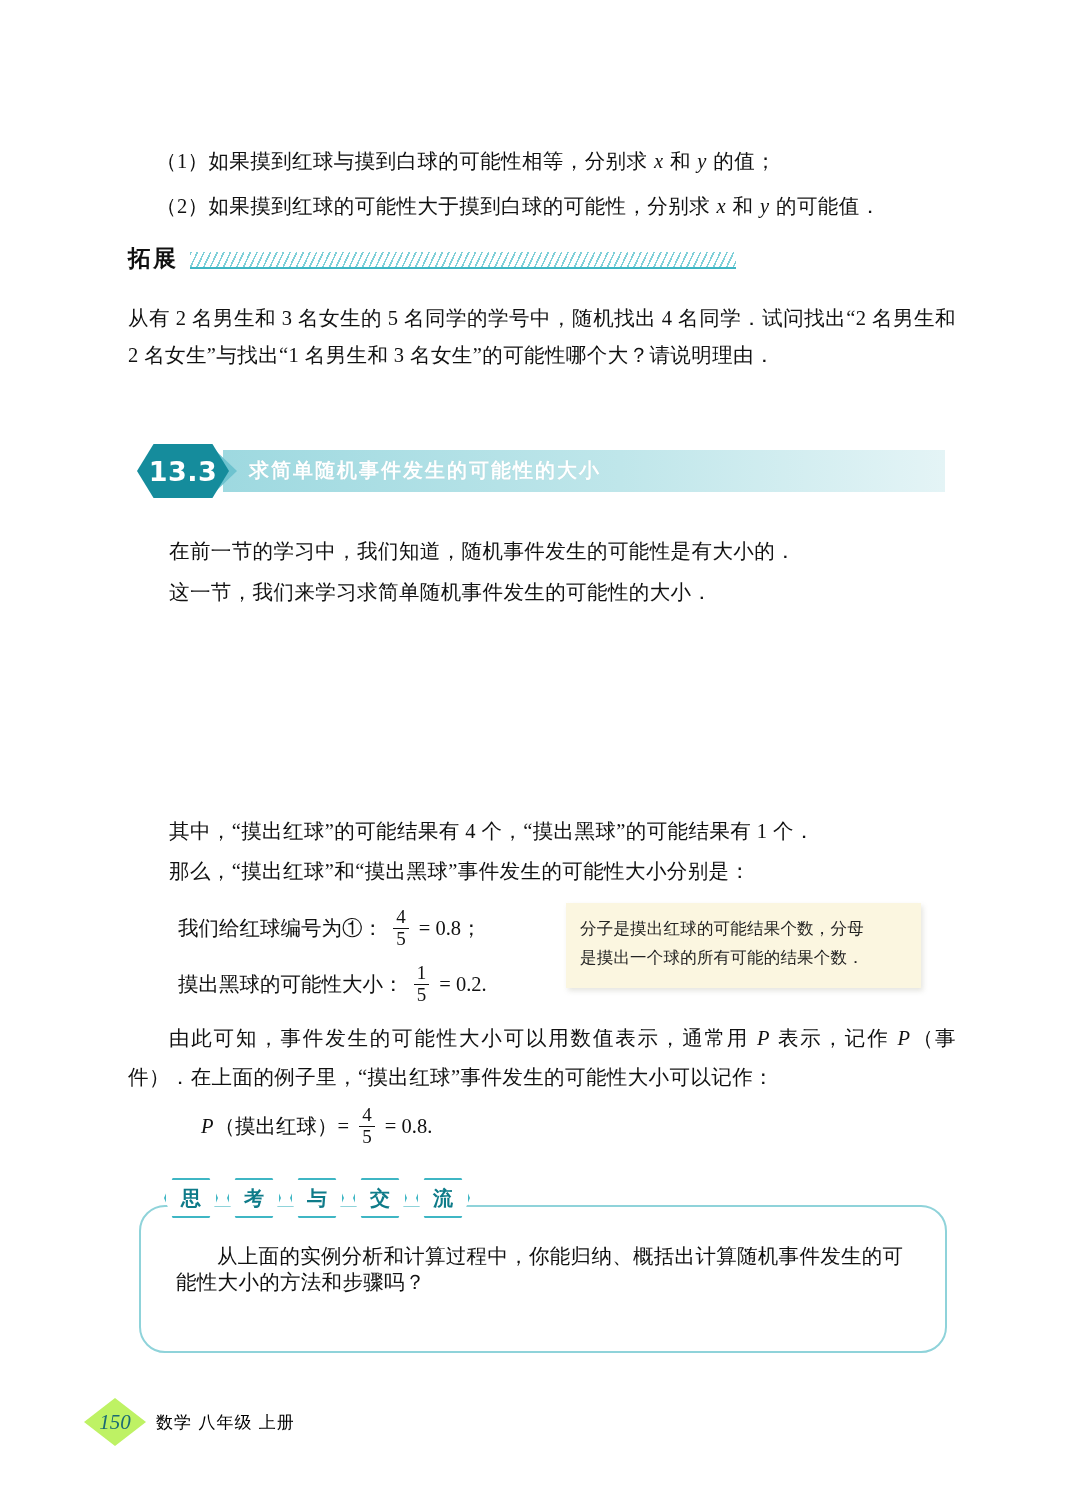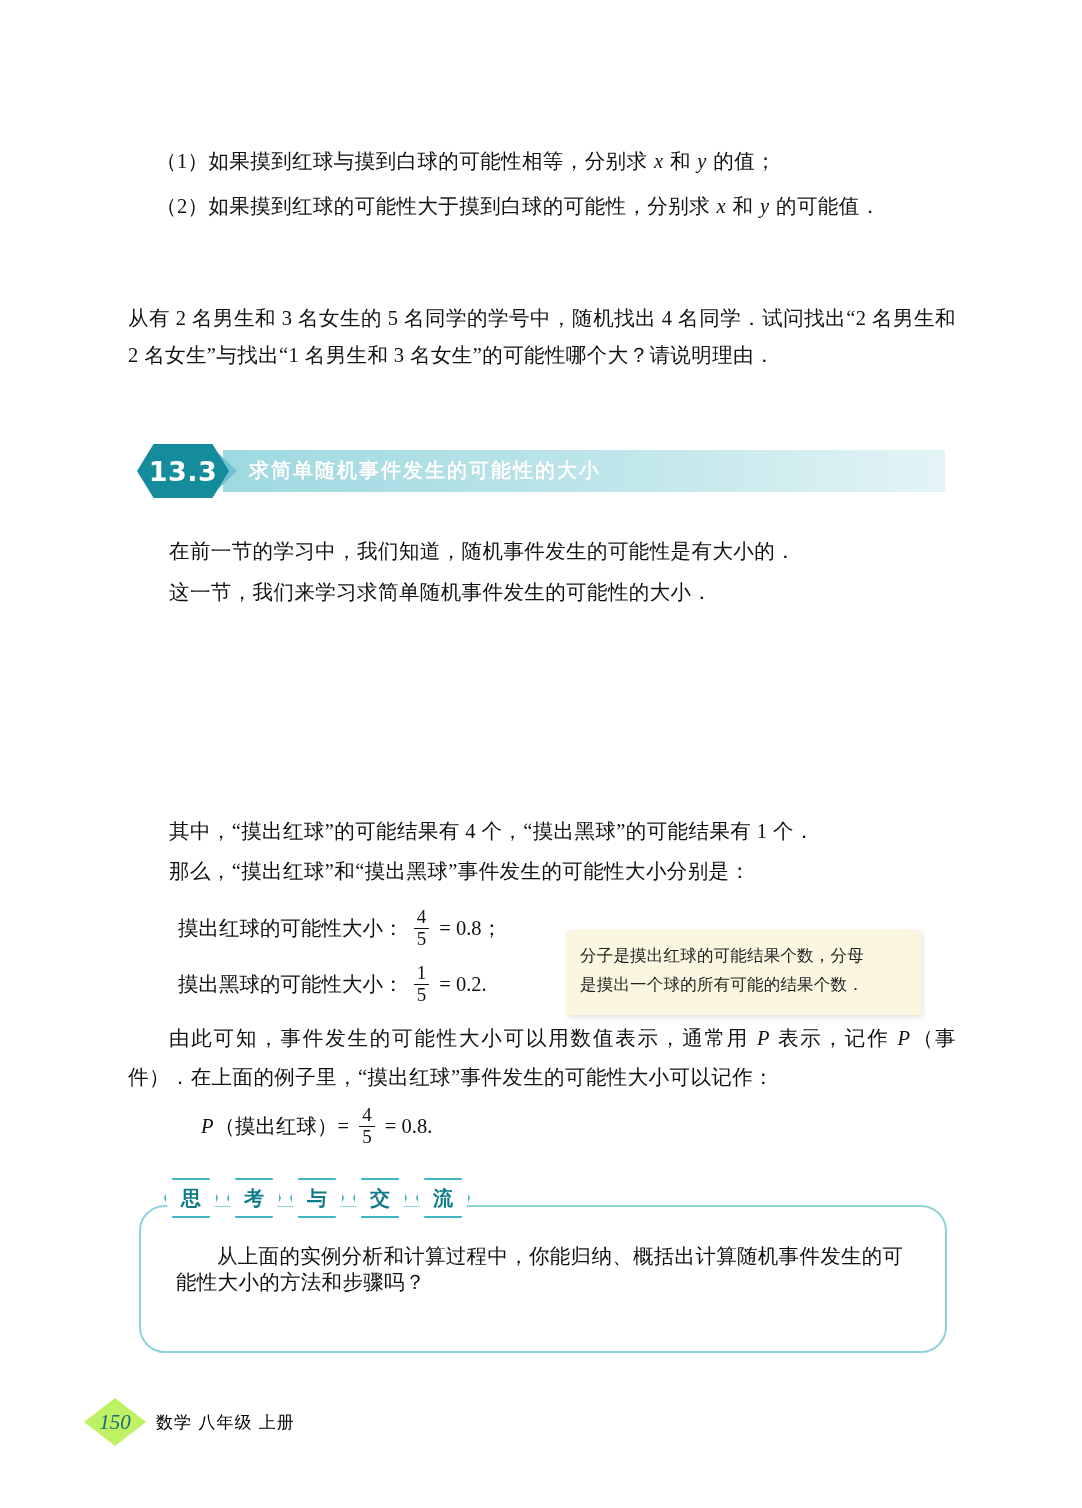--- a/index.html
+++ b/index.html
@@ -147,21 +147,20 @@
 
   
   .note {
     position: absolute;
     left: 566px;
     top: 903px;
     width: 355px;
     height: 85px;
     background: #fbf6e0;
     box-shadow: 2px 3px 5px rgba(140,140,120,0.22);
-    margin-top: 27px;
   }
   .note-inner {
     padding: 11px 14px 0 14px;
     font-size: 16.5px;
     line-height: 29px;
     color: #222;
     font-family: "DejaVu Sans", sans-serif;
     letter-spacing: 0.2px;
   }
 
@@ -261,20 +260,24 @@
 
 <div class="page">
 
   <div class="para" style="left:156px; top:143px; width:800px;">
     <span>（1）如果摸到红球与摸到白球的可能性相等，分别求 <span class="math-i">x</span> 和 <span class="math-i">y</span> 的值；</span>
   </div>
   <div class="para" style="left:156px; top:188px; width:820px;">
     <span>（2）如果摸到红球的可能性大于摸到白球的可能性，分别求 <span class="math-i">x</span> 和 <span class="math-i">y</span> 的可能值．</span>
   </div>
 
+  <div class="tuozhan-wrap">
+    <div class="tuozhan-label">拓展</div>
+    <div class="tuozhan-rule"></div>
+  </div>
 
   <div class="para" style="left:128px; top:300px; width:828px;">
     <span>从有 2 名男生和 3 名女生的 5 名同学的学号中，随机找出 4 名同学．试问找出“2 名男生和 2 名女生”与找出“1 名男生和 3 名女生”的可能性哪个大？请说明理由．</span>
   </div>
 
   <div class="banner">
     <div class="banner-bar"></div>
     <div class="banner-tri"></div>
     <div class="banner-hex">
       <span>13.3</span>
@@ -293,21 +296,21 @@
 
   <div class="para" style="left:128px; top:813px; width:828px; text-indent:2em;">
     <span>其中，“摸出红球”的可能结果有 4 个，“摸出黑球”的可能结果有 1 个．</span>
   </div>
 
   <div class="para" style="left:128px; top:853px; width:828px; text-indent:2em;">
     <span>那么，“摸出红球”和“摸出黑球”事件发生的可能性大小分别是：</span>
   </div>
 
   <div class="eqline" style="left:178px; top:907px;">
-    <span>摸出红球的可能性大小：</span>
+    <span>我们给红球编号为①：</span>
     <span class="frac">
       <span class="num">4</span>
       <span class="den">5</span>
     </span>
     <span>= 0.8；</span>
   </div>
 
   <div class="eqline" style="left:178px; top:963px;">
     <span>摸出黑球的可能性大小：</span>
     <span class="frac">

